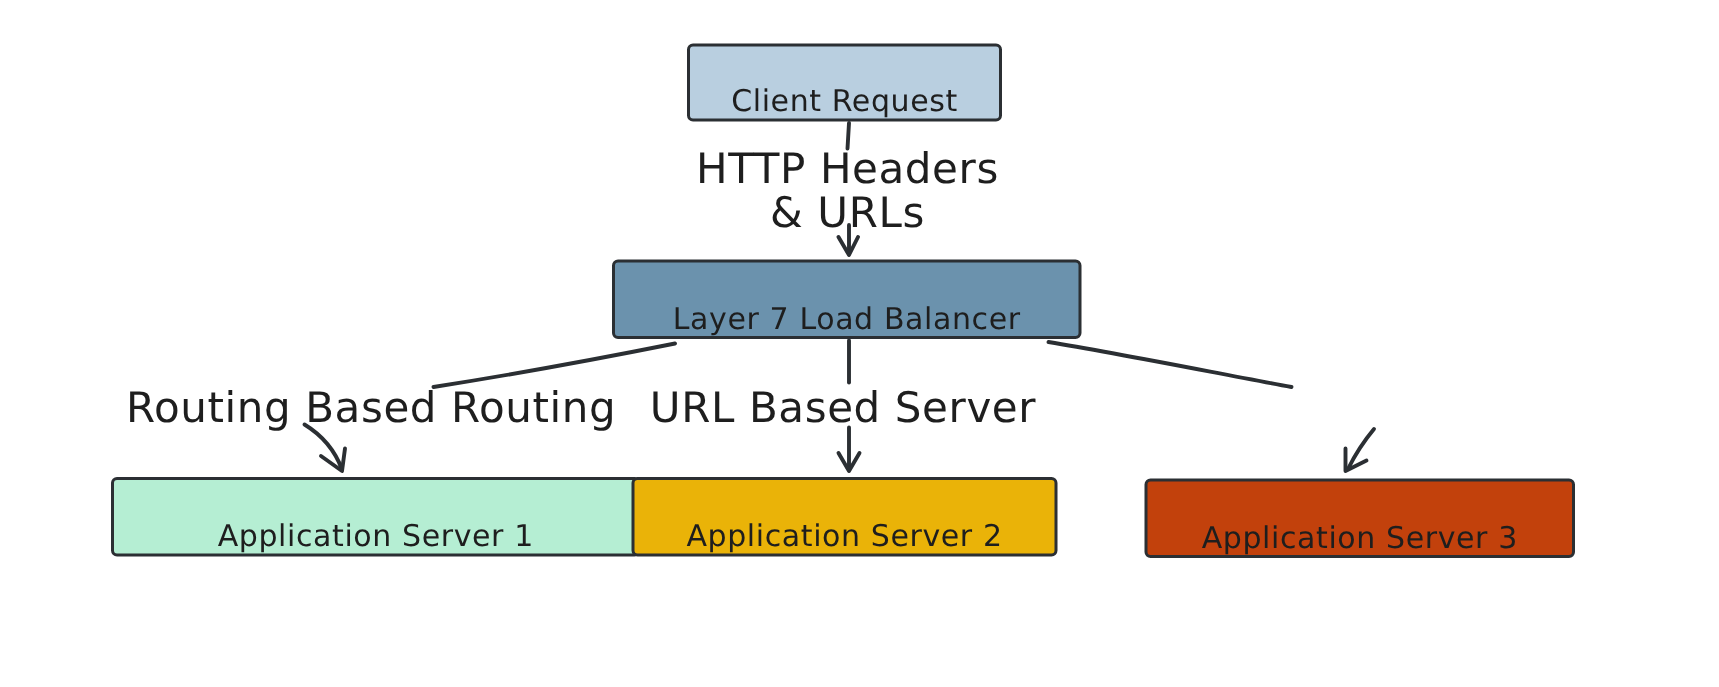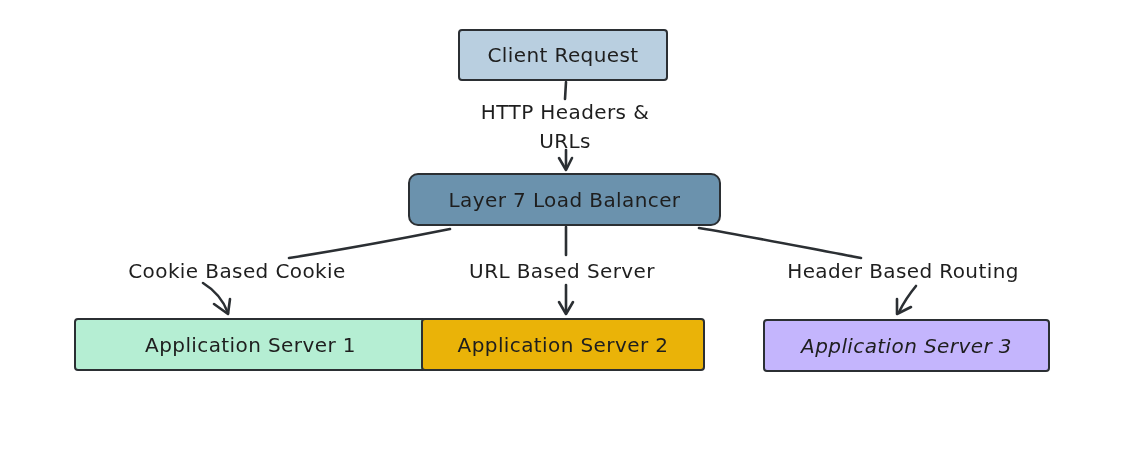--- a/index.html
+++ b/index.html
@@ -21,37 +21,37 @@
     width: 1146px;
     height: 458px;
     pointer-events: none;
   }
   .node {
     position: absolute;
     box-sizing: border-box;
     border: 2.5px solid #2b2f33;
     border-radius: 4px;
     display: flex;
-    align-items: center;
+    align-items: flex-end;
     justify-content: center;
     color: #1e1e1e;
     font-size: 20px;
     font-weight: 500;
     letter-spacing: 0.4px;
     white-space: nowrap;
   }
   .node-client   { left: 458px; top: 29px;  width: 210px; height: 52px; }
   .node-lb       { left: 408px; top: 173px; width: 313px; height: 53px; }
   .node-server1  { left: 74px;  top: 318px; width: 353px; height: 53px; }
   .node-server2  { left: 421px; top: 318px; width: 284px; height: 53px; }
   .node-server3  { left: 763px; top: 319px; width: 287px; height: 53px; }
   .edge-label {
     position: absolute;
     color: #1e1e1e;
-    font-size: 20px;
+    font-size: 28px;
     font-weight: 500;
     letter-spacing: 0.4px;
     text-align: center;
     line-height: 29px;
   }
   .label-http    { left: 452px; top: 98px;  width: 226px; }
   .label-cookie  { left: 84px;  top: 257px; width: 306px; white-space: nowrap; }
   .label-url     { left: 428px; top: 257px; width: 268px; white-space: nowrap; }
   .label-header  { left: 758px; top: 257px; width: 290px; white-space: nowrap; }
 </style>
@@ -88,37 +88,36 @@
     <g>
       <path d="M916,286 Q906,298 899,312"></path>
       <path d="M897,299 L897,314 L911,307"></path>
     </g>
   </svg>
 
   <div class="node node-client" style="background-color: rgb(185, 207, 224);">
     <span>Client Request</span>
   </div>
 
-  <div class="node node-lb" style="background-color: rgb(107, 146, 173); border-radius: 10px;">
+  <div class="node node-lb" style="background-color: rgb(107, 146, 173);">
     <span>Layer 7 Load Balancer</span>
   </div>
 
   <div class="node node-server1" style="background-color: rgb(181, 238, 211);">
     <span>Application Server 1</span>
   </div>
 
   <div class="node node-server2" style="background-color: #eab308;">
     <span>Application Server 2</span>
   </div>
 
-  <div class="node node-server3" style="background-color: #c4b5fd; font-style: italic;">
+  <div class="node node-server3" style="background-color: #c2410c;">
     <span>Application Server 3</span>
   </div>
 
   <div class="edge-label label-http">HTTP Headers &amp; URLs</div>
 
-  <div class="edge-label label-cookie">Cookie Based Cookie</div>
+  <div class="edge-label label-cookie">Routing Based Routing</div>
 
   <div class="edge-label label-url">URL Based Server</div>
 
-  <div class="edge-label label-header">Header Based Routing</div>
 
 </div>
 
 </body></html>

